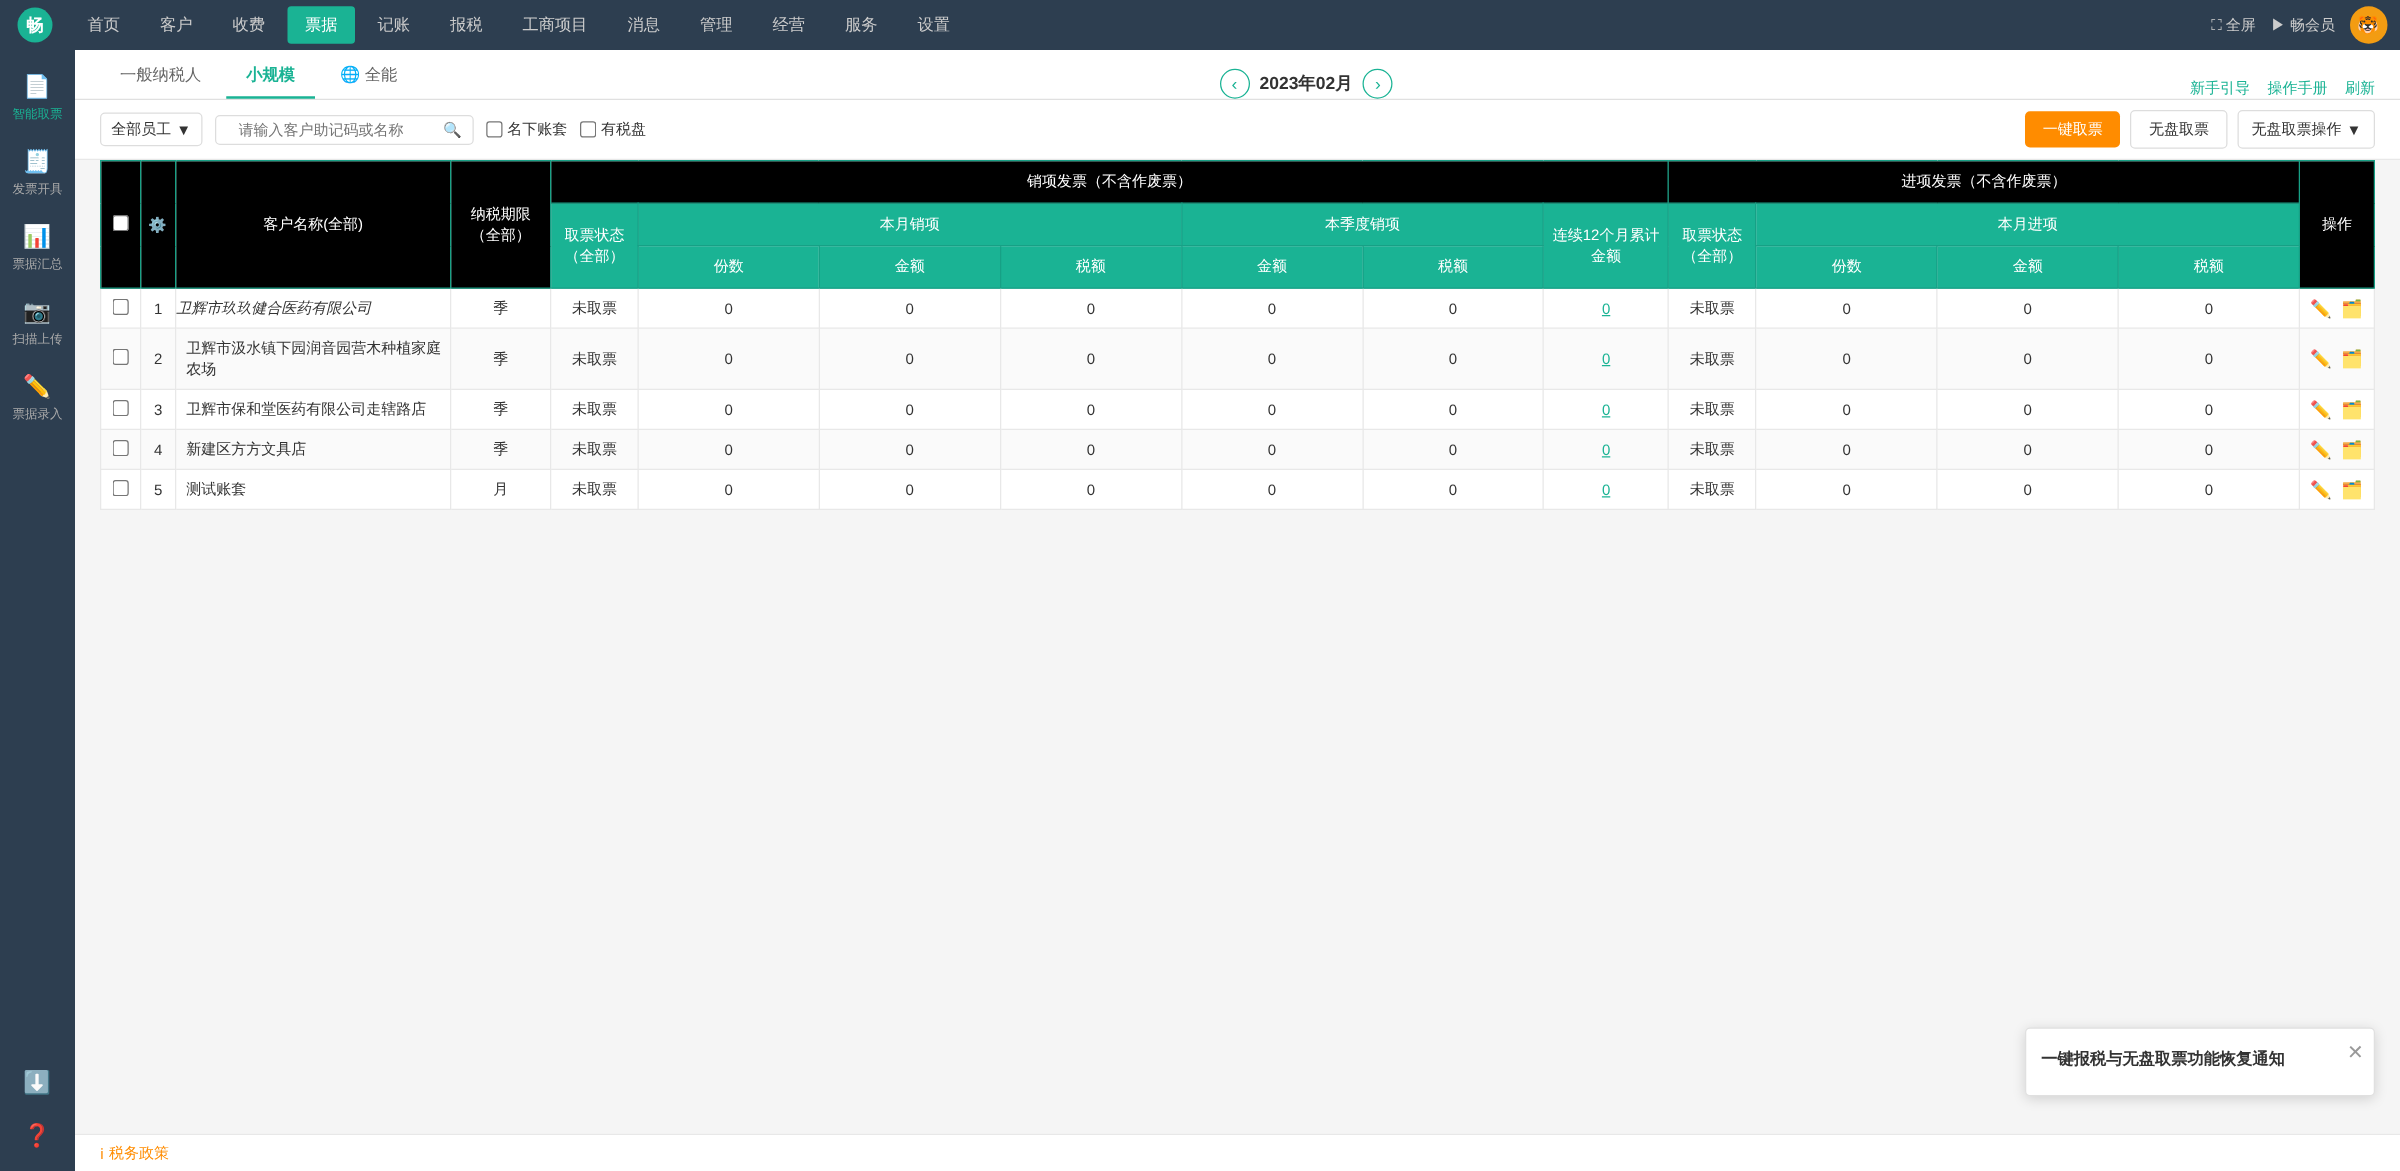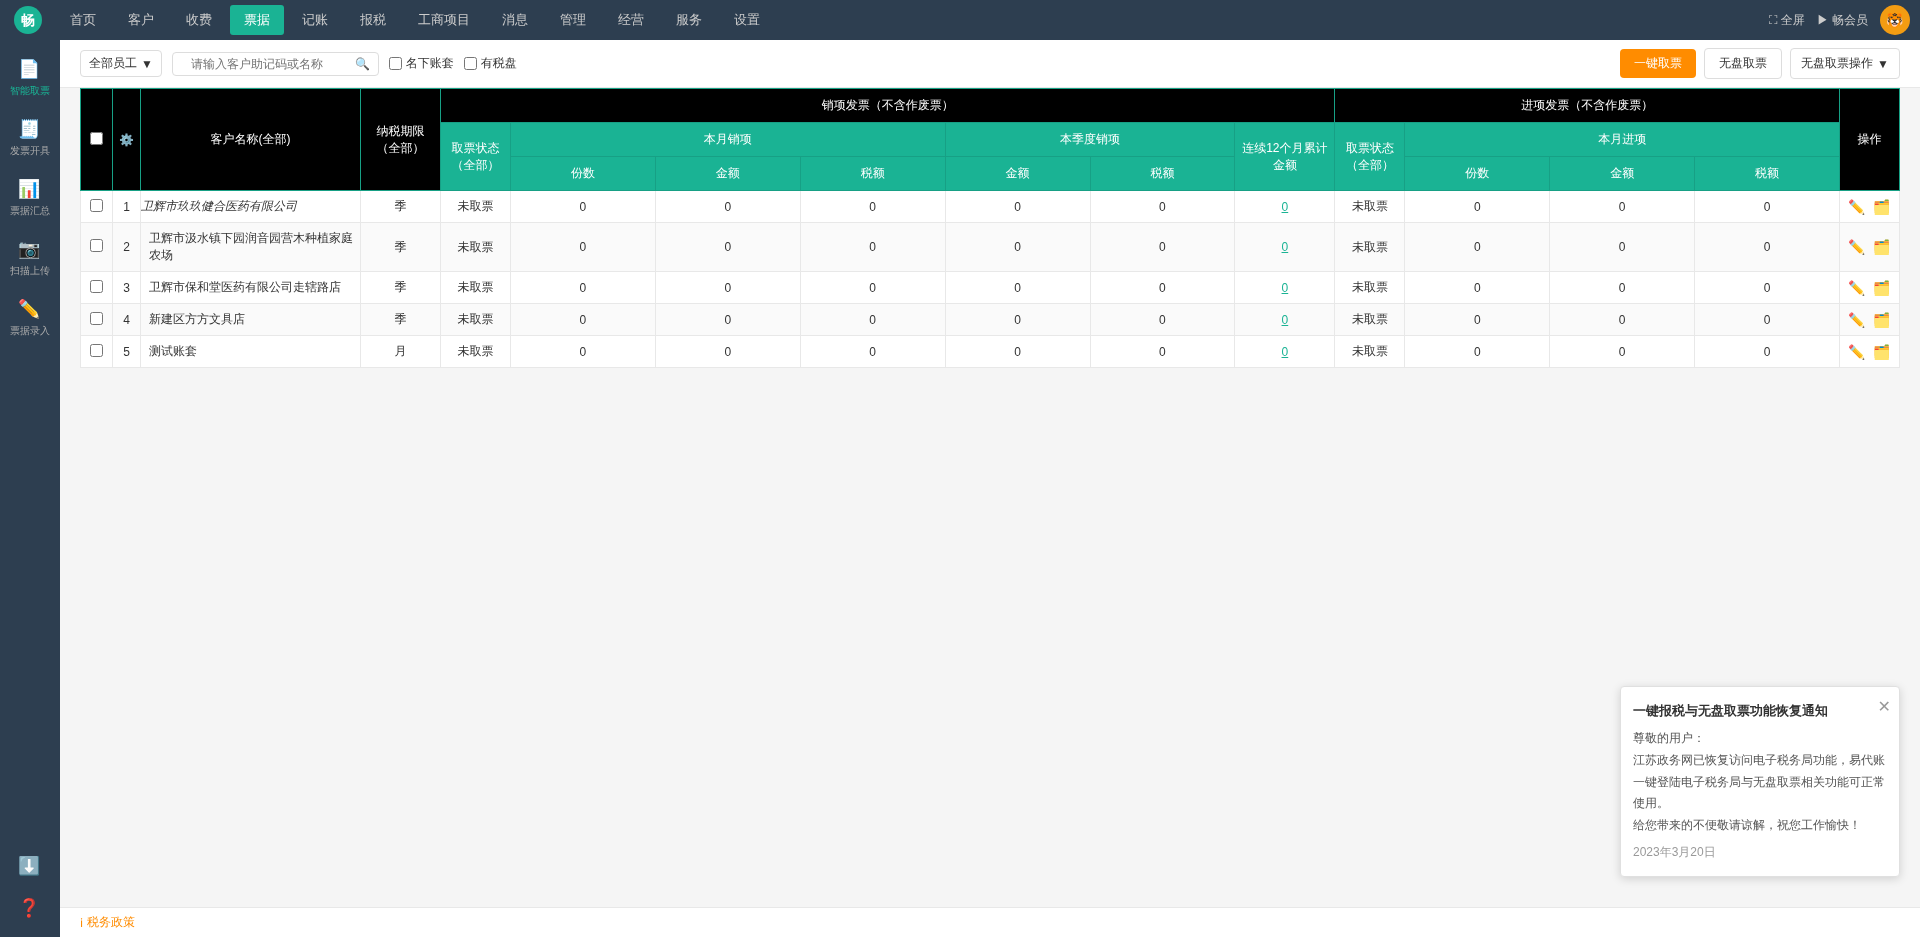--- a/index.html
+++ b/index.html
@@ -372,20 +372,37 @@
         <span style="font-size:18px;">⬇️</span>
       </div>
       <div class="sidebar-item">
         <span style="font-size:18px;">❓</span>
       </div>
     </div>
   </div>
 
   <div class="main-content">
 
+    <div class="tabs-bar">
+      <div class="tab">一般纳税人</div>
+      <div class="tab active">小规模</div>
+      <div class="tab">
+        <span>🌐 </span><span>全能</span>
+      </div>
+      <div class="tab-period-nav">
+        <button class="period-btn">‹</button>
+        <span class="period-label">2023年02月</span>
+        <button class="period-btn">›</button>
+      </div>
+      <div class="tab-actions" style="margin-left:auto; display:flex; gap:14px; align-items:center; font-size:12px; color:#1ab394;">
+        <span>新手引导</span>
+        <span>操作手册</span>
+        <span>刷新</span>
+      </div>
+    </div>
 
     <div class="toolbar">
       <div class="filter-select">
         <span>全部员工</span>
         <span>▼</span>
       </div>
       <div class="search-input">
         <input type="text" placeholder="请输入客户助记码或名称" style="">
         <span style="color:#999; cursor:pointer;">🔍</span>
       </div>
@@ -553,19 +570,13 @@
         <span>ℹ</span>
         <span>税务政策</span>
       </span>
     </div>
   </div>
 </div>
 
 <div class="notification-popup">
   <div class="close-btn">✕</div>
   <div class="notif-title">一键报税与无盘取票功能恢复通知</div>
-  <div class="notif-body">
-    <div>尊敬的用户：</div>
-    <div>江苏政务网已恢复访问电子税务局功能，易代账一键登陆电子税务局与无盘取票相关功能可正常使用。</div>
-    <div>给您带来的不便敬请谅解，祝您工作愉快！</div>
-    <div class="notif-date">2023年3月20日</div>
-  </div>
 </div>
 
 </body></html>

